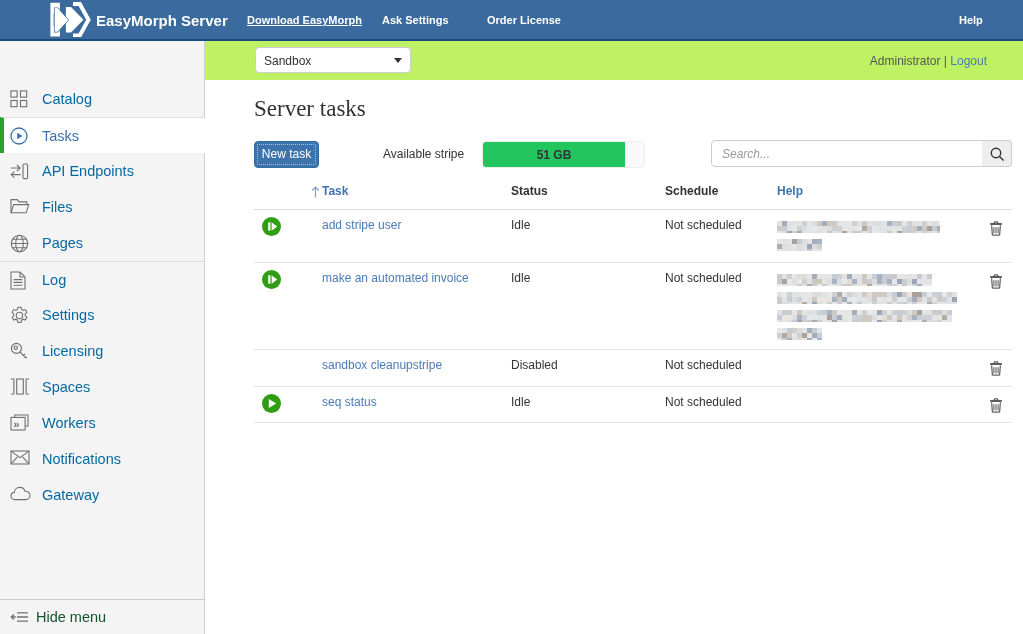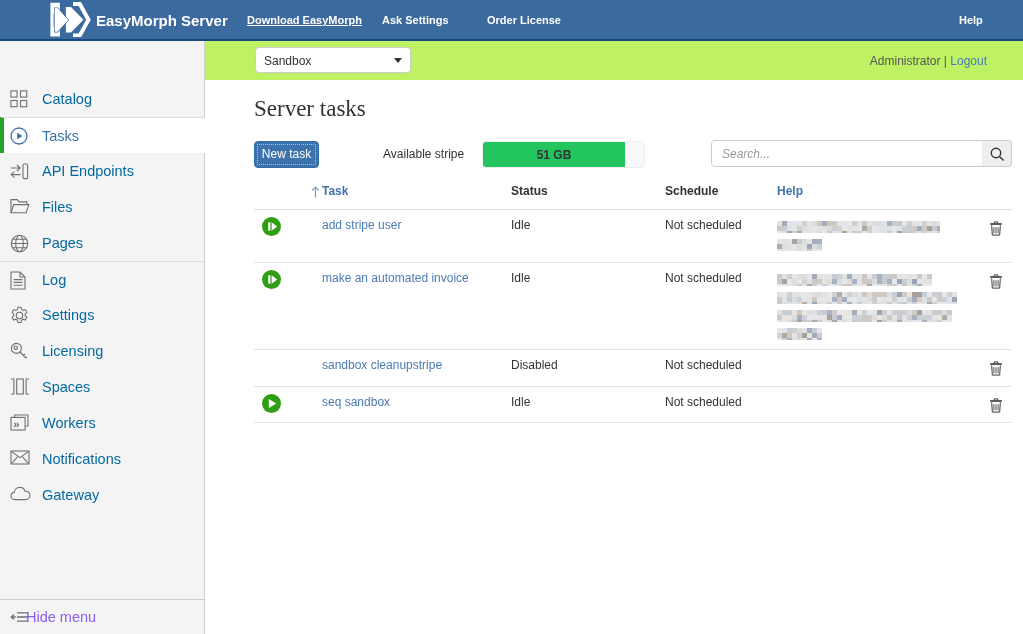--- a/index.html
+++ b/index.html
@@ -14,21 +14,21 @@
 .navlink { position:absolute; top:0; height:38px; line-height:40px; color:#fff; font-size:11px; font-weight:bold; }
 
 
 .sidebar { position:absolute; left:0; top:41px; width:205px; height:593px; background:#f4f4f4; border-right:1px solid #cfcfcf; }
 .menu { position:absolute; left:0; top:40px; width:205px; }
 .mi { height:36px; line-height:36px; font-size:14.5px; color:#0369a1; position:relative; padding-left:42px; }
 .mi svg { position:absolute; left:10px; top:9px; }
 .mi.sep { border-top:1px solid #ddd; }
 .mi.active { background:#fff; border-left:4px solid #28a228; padding-left:38px; color:#3a72ad; }
 .mi.active svg { left:6px; }
-.hidemenu { position:absolute; left:0; bottom:0; width:205px; height:35px; border-top:1px solid #ccc; line-height:34px; padding-left:26px; font-size:14.5px; color:#8b5cf6; }
+.hidemenu { position:absolute; left:0; bottom:0; width:205px; height:35px; border-top:1px solid #ccc; line-height:34px; padding-left:36px; font-size:14.5px; color:#14532d; }
 .hidemenu svg { position:absolute; left:10px; top:9px; }
 
 
 .subheader { position:absolute; left:205px; top:41px; width:818px; height:39px; background:#bef264; }
 .seldrop { position:absolute; left:50px; top:6px; width:156px; height:26px; background:#fff; border:1px solid #ccc; border-radius:4px; font-size:12px; color:#333; line-height:26px; padding-left:8px; }
 .seldrop .caret { position:absolute; right:8px; top:10px; width:0; height:0; border-left:4px solid transparent; border-right:4px solid transparent; border-top:5px solid #333; }
 .userbox { position:absolute; right:36px; top:0; height:40px; line-height:40px; font-size:12px; color:#555; }
 .userbox a { color:#4a7ab5; }
 
 
@@ -755,21 +755,21 @@
               </svg>
             </td>
         </tr>
         <tr class="short">
           <td class="ic">
               <svg width="19" height="19" viewBox="0 0 19 19">
                 <circle cx="9.5" cy="9.5" r="9.5" fill="#2f9e12"></circle>
                 <path d="M6.8,5.1 L14.2,9.5 L6.8,13.9 Z" fill="#fff"></path>
               </svg>
             </td>
-          <td><a>seq sandbox</a></td>
+          <td><a>seq status</a></td>
           <td>Idle</td>
           <td>Not scheduled</td>
           <td></td>
           <td>
               <svg class="trash" width="14" height="15" viewBox="0 0 14 15">
                 <g fill="none" stroke="#3f3f3f">
                   <path stroke-width="1" d="M5.2,2.1 V0.9 H8.8 V2.1"></path>
                   <path stroke-width="1.7" d="M1.2,3 H12.8"></path>
                   <path stroke-width="1" d="M2.7,4.4 L3.3,14.1 H10.7 L11.3,4.4"></path>
                   <path stroke-width="0.9" d="M4.9,6.2 V12.4 M7,6.2 V12.4 M9.1,6.2 V12.4"></path>

